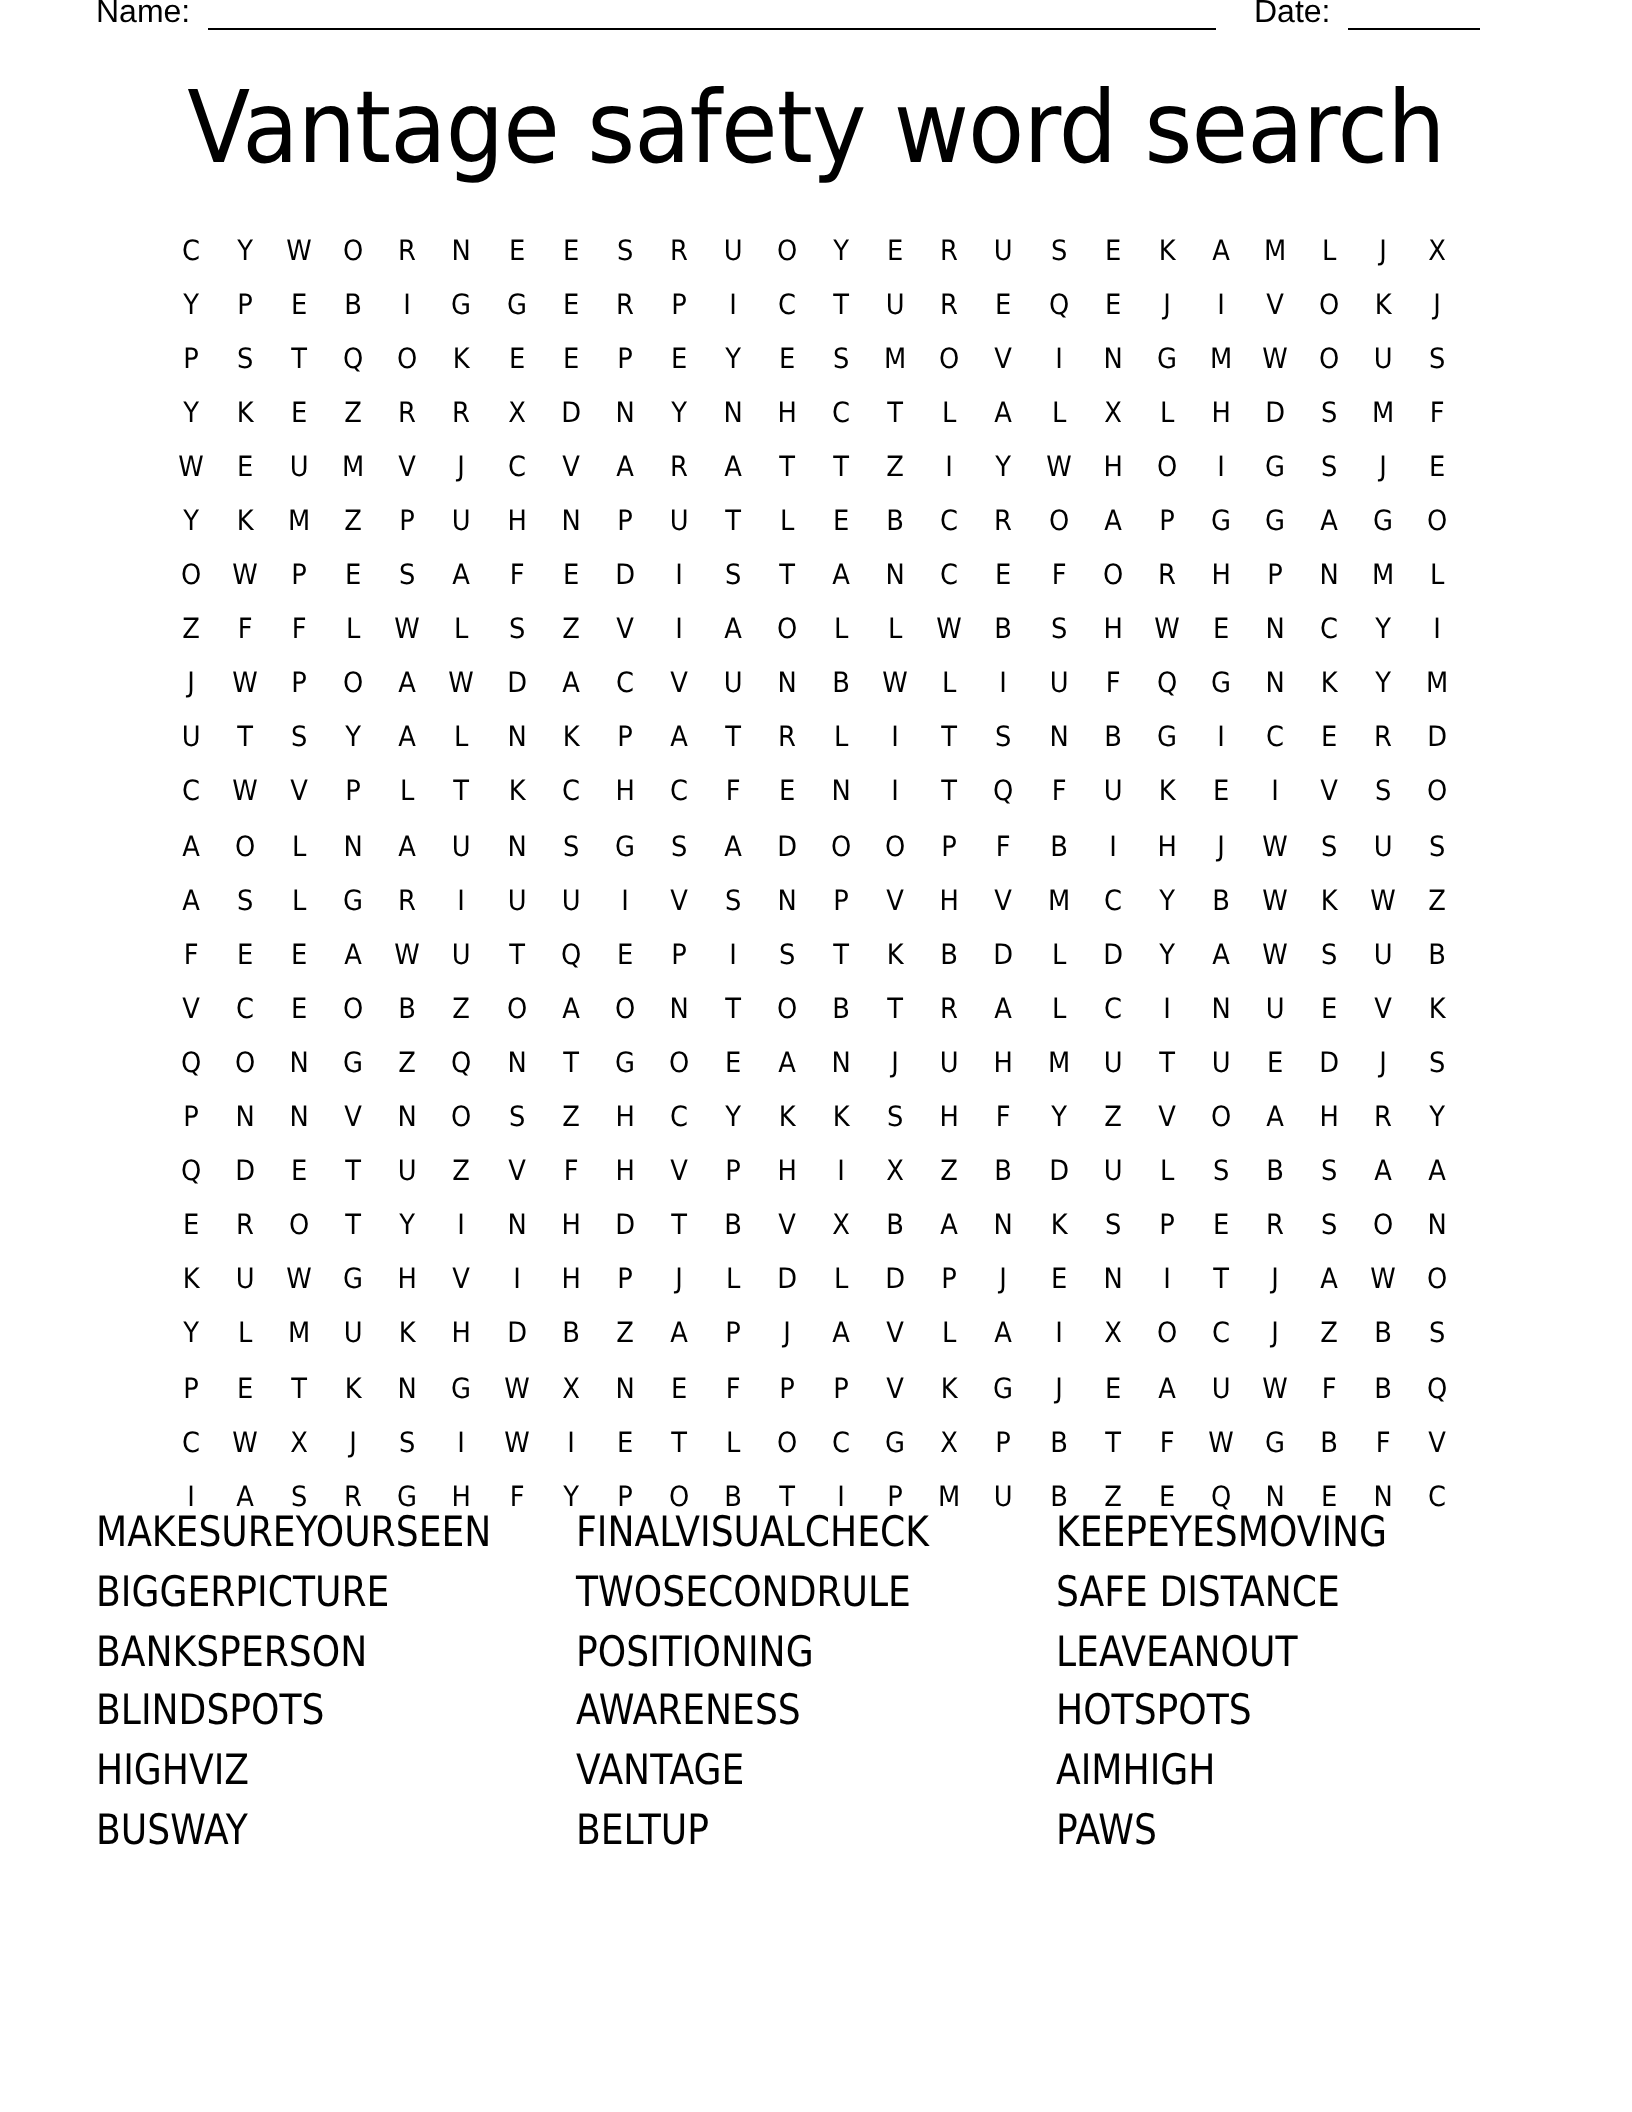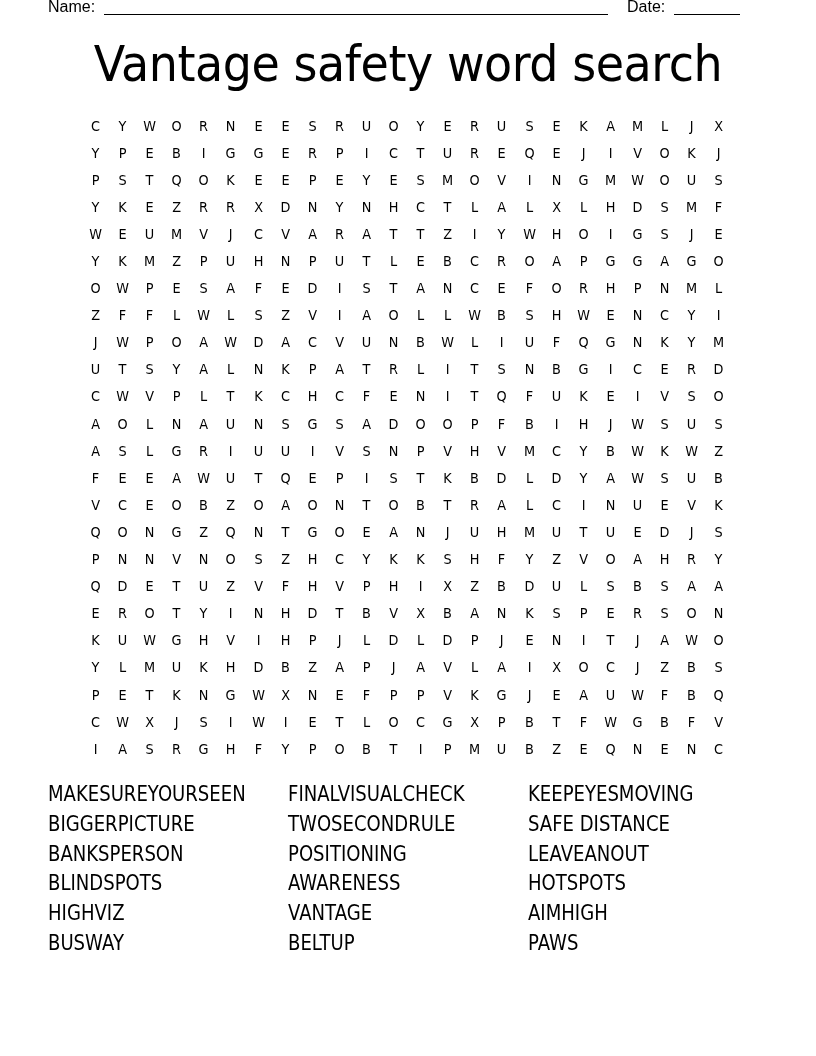--- a/index.html
+++ b/index.html
@@ -21,21 +21,21 @@
     .grid {
       position: absolute; top: 112px; left: 82px;
       display: grid; grid-template-columns: repeat(24, 27.1px); grid-auto-rows: 27.1px;
     }
     .cell {
       font-family: "DejaVu Sans", sans-serif; font-size: 14px;
       display: flex; align-items: center; justify-content: center;
       transform: scaleX(0.92);
     }
     .words {
-      position: absolute; top: 780px; left: 48px; width: 740px;
+      position: absolute; top: 752px; left: 48px; width: 740px;
       display: grid; grid-template-columns: 240px 240px 240px; grid-auto-rows: 29.8px;
       grid-auto-flow: row;
     }
     .word {
       font-family: "DejaVu Sans", sans-serif; font-size: 21px; line-height: 29.8px;
       white-space: nowrap; transform: scaleX(0.86); transform-origin: left center;
     }
   </style>
 </head>
 <body>

